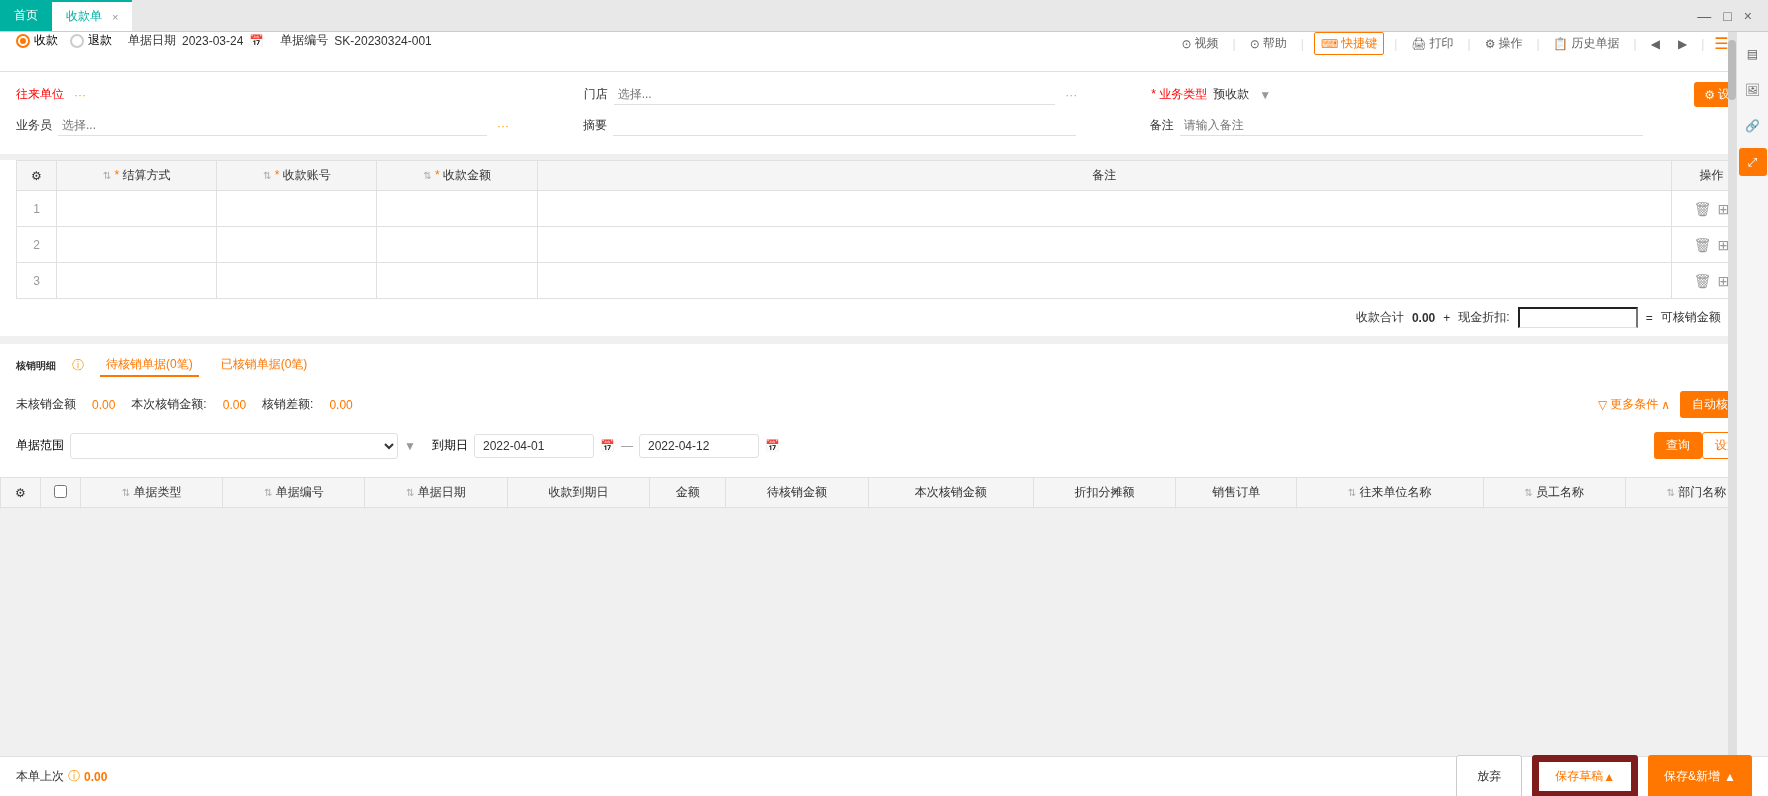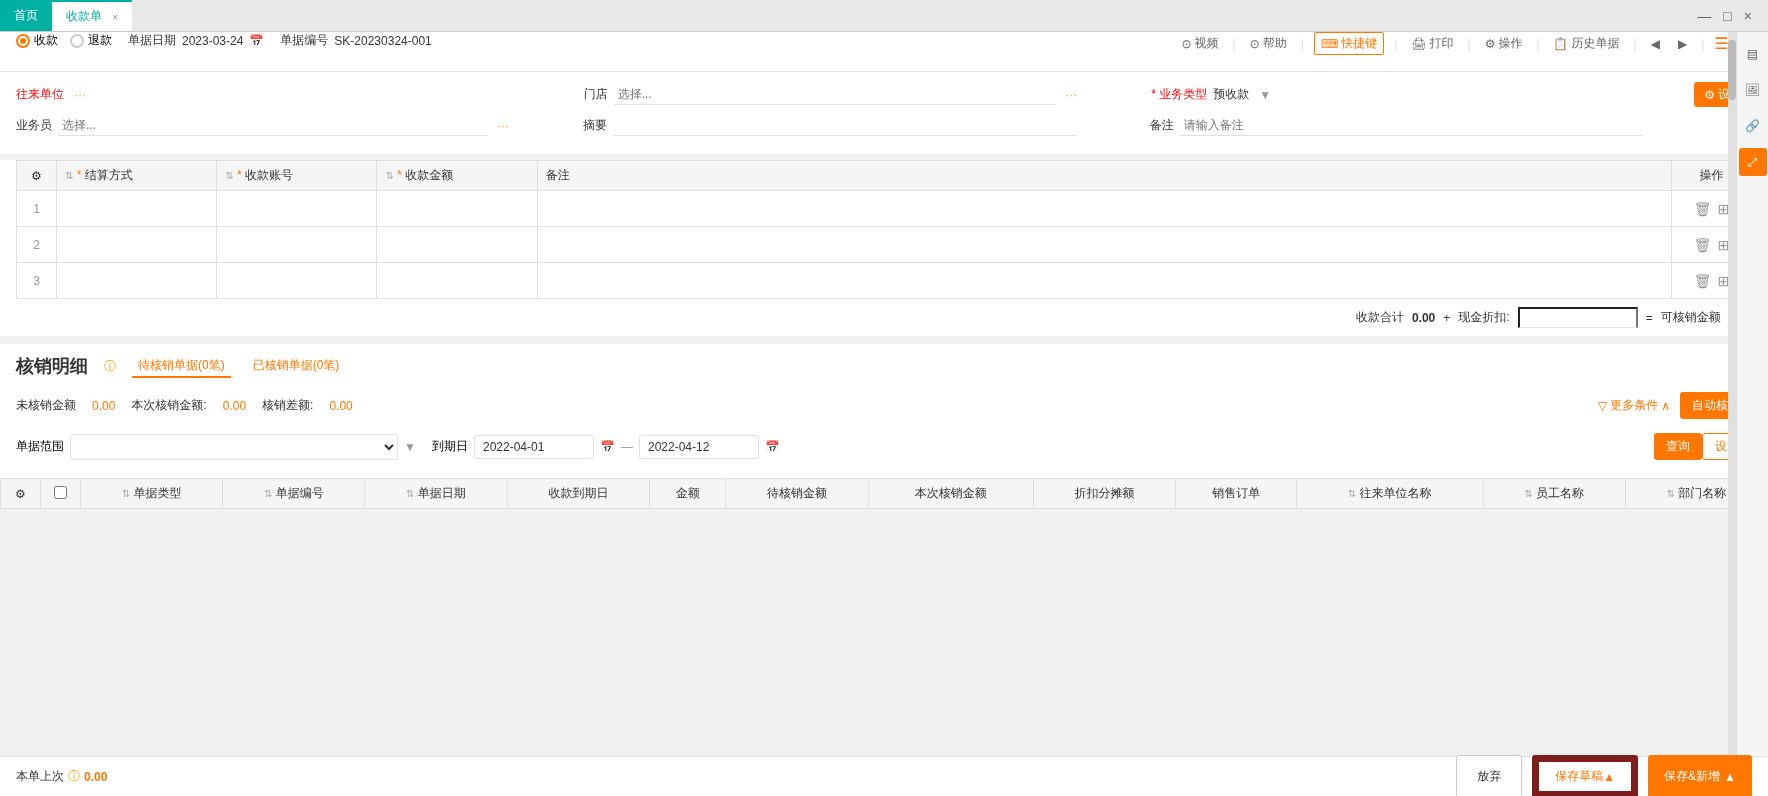--- a/index.html
+++ b/index.html
@@ -54,21 +54,21 @@
       flex: 1; border: none; border-bottom: 1px solid #e0e0e0; padding: 3px 4px;
       color: #ccc; outline: none; background: transparent;
     }
     .form-dots { color: #f90; cursor: pointer; margin-left: 4px; }
     .business-type-val { color: #333; }
     .dropdown-arrow { color: #999; cursor: pointer; margin-left: 4px; }
 
     
     .data-table { width: 100%; border-collapse: collapse; background: #fff; }
     .table-header { background: #f5f5f5; }
-    .th { padding: 6px 8px; text-align: left; border: 1px solid #e0e0e0; color: #333; font-weight: normal; white-space: nowrap; }
+    .th { padding: 6px 8px; text-align: center; border: 1px solid #e0e0e0; color: #333; font-weight: normal; white-space: nowrap; }
     .td { padding: 6px 8px; border: 1px solid #e0e0e0; color: #333; height: 36px; }
     .th-required { color: #f70; }
     .sort-icon { color: #aaa; font-size: 10px; }
     .gear-th { width: 40px; text-align: center; }
     .action-th { width: 80px; text-align: center; }
     .action-btns { display: flex; gap: 6px; justify-content: center; }
     .action-icon { color: #999; cursor: pointer; font-size: 14px; }
 
     
     .calc-row {
@@ -76,21 +76,21 @@
       padding: 8px 16px; background: #fff; gap: 8px; color: #333;
     }
     .calc-label { color: #333; }
     .calc-value { color: #333; font-weight: bold; }
     .calc-orange { color: #f70; font-weight: bold; }
     .calc-input { width: 120px; border-bottom: 1px solid #e0e0e0; padding: 2px 4px; }
 
     
     .recon-section { background: #fff; padding: 10px 16px; }
     .recon-header { display: flex; align-items: center; gap: 16px; margin-bottom: 8px; }
-    .recon-title { font-size: 18px; font-weight: bold; color: #333; }
+    .recon-title { font-size: 10px; font-weight: bold; color: #333; }
     .recon-info-icon { color: #f90; cursor: pointer; }
     .recon-tab { color: #f70; cursor: pointer; padding: 2px 6px; border-bottom: 2px solid transparent; }
     .recon-tab.active { border-bottom-color: #f70; }
     .recon-stats { display: flex; align-items: center; gap: 16px; padding: 6px 0; }
     .stat-label { color: #333; }
     .stat-value { color: #f70; }
     .filter-row { display: flex; align-items: center; gap: 16px; padding: 8px 0; }
     .filter-field { display: flex; align-items: center; gap: 6px; flex: 1; }
     .filter-select { border: 1px solid #e0e0e0; padding: 4px 8px; border-radius: 3px; flex: 1; color: #333; background: #fff; }
     .filter-input { border: 1px solid #e0e0e0; padding: 4px 8px; border-radius: 3px; color: #333; width: 120px; }

